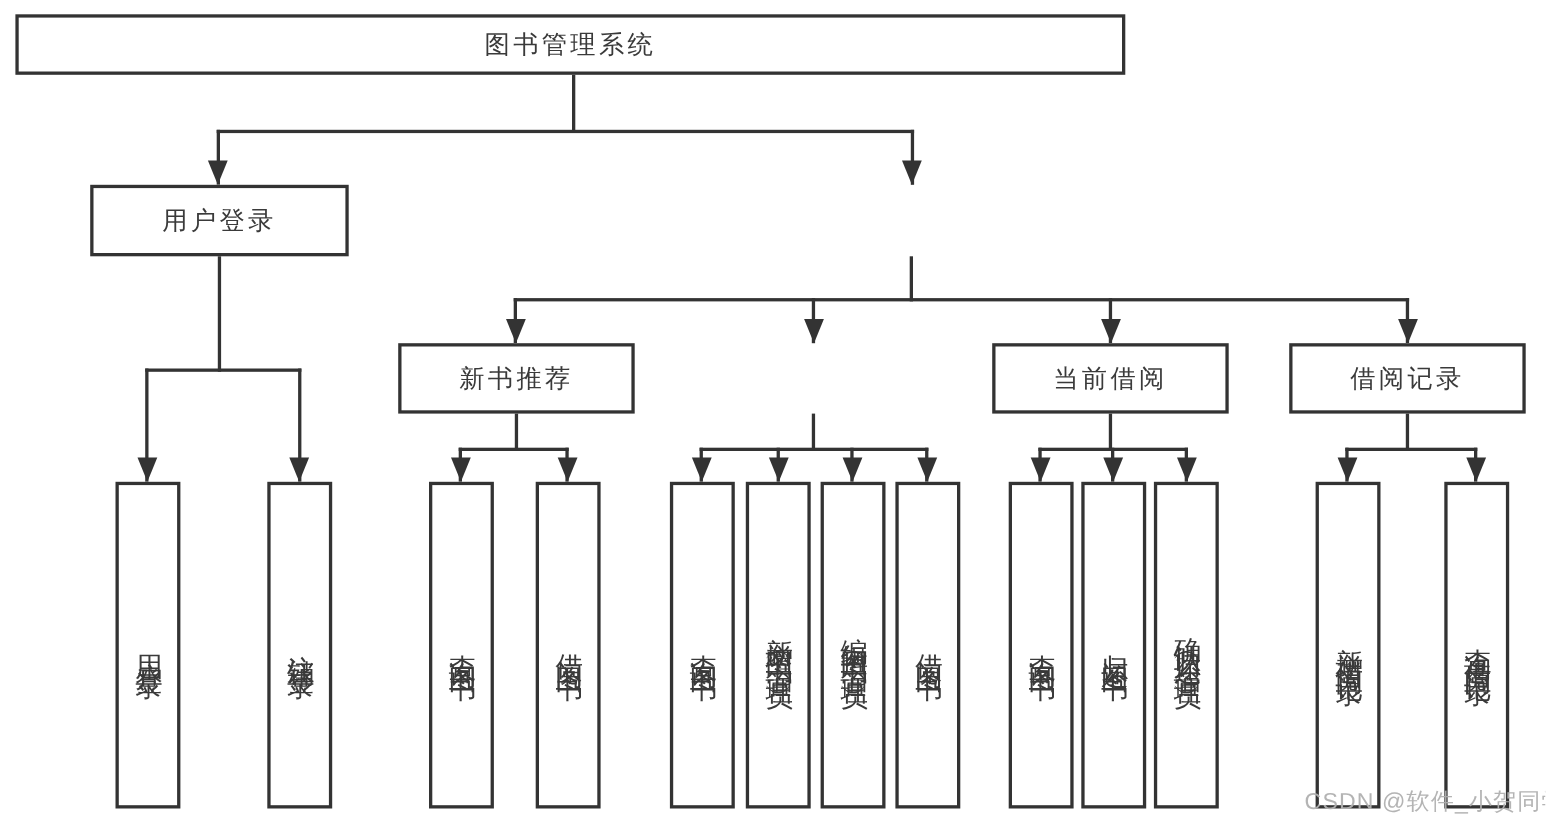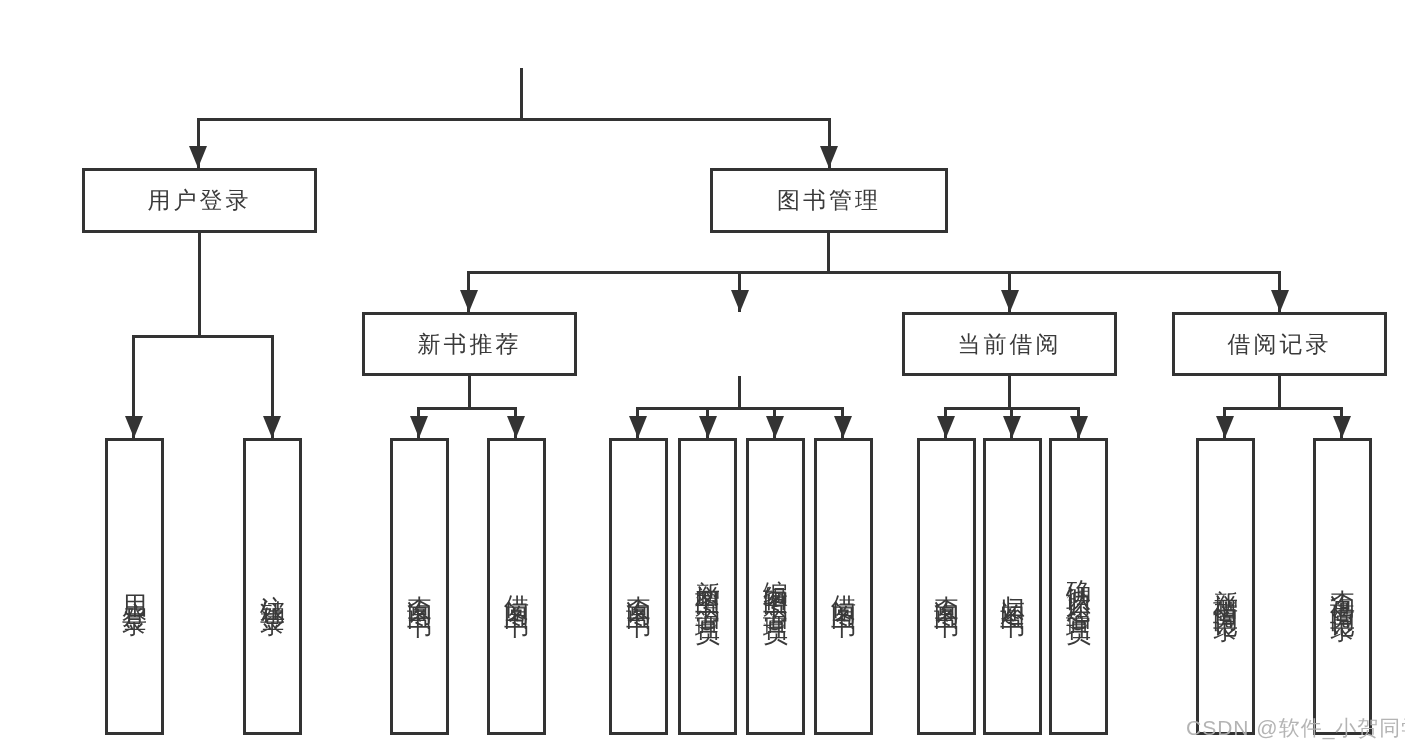--- a/index.html
+++ b/index.html
@@ -54,30 +54,30 @@
     color:rgba(176,176,176,0.95);
     white-space:nowrap;
     z-index:5;
   }
 </style>
 </head>
 <body>
 
 <div class="stage">
 
+  <div class="box hbox" style="left:14px;top:13px;width:1009px;height:55px;">图书管理系统</div>
 
   <div class="line v" style="left:520px;top:68px;height:51px;"></div>
   <div class="line h" style="left:197px;top:118px;width:634px;"></div>
   <div class="line v" style="left:197px;top:118px;height:50px;"></div>
   <div class="line v" style="left:828px;top:118px;height:50px;"></div>
   <div class="arrow" style="left:189px;top:146px;"></div>
   <div class="arrow" style="left:820px;top:146px;"></div>
 
   <div class="box hbox" style="left:82px;top:168px;width:235px;height:65px;">用户登录</div>
-  <div class="box hbox" style="left:710px;top:168px;width:238px;height:65px;">图书管理</div>
 
   <div class="line v" style="left:198px;top:233px;height:105px;"></div>
   <div class="line h" style="left:132px;top:335px;width:142px;"></div>
   <div class="line v" style="left:132px;top:335px;height:103px;"></div>
   <div class="line v" style="left:271px;top:335px;height:103px;"></div>
   <div class="arrow" style="left:125px;top:416px;"></div>
   <div class="arrow" style="left:263px;top:416px;"></div>
 
   <div class="line v" style="left:827px;top:233px;height:41px;"></div>
   <div class="line h" style="left:467px;top:271px;width:814px;"></div>

